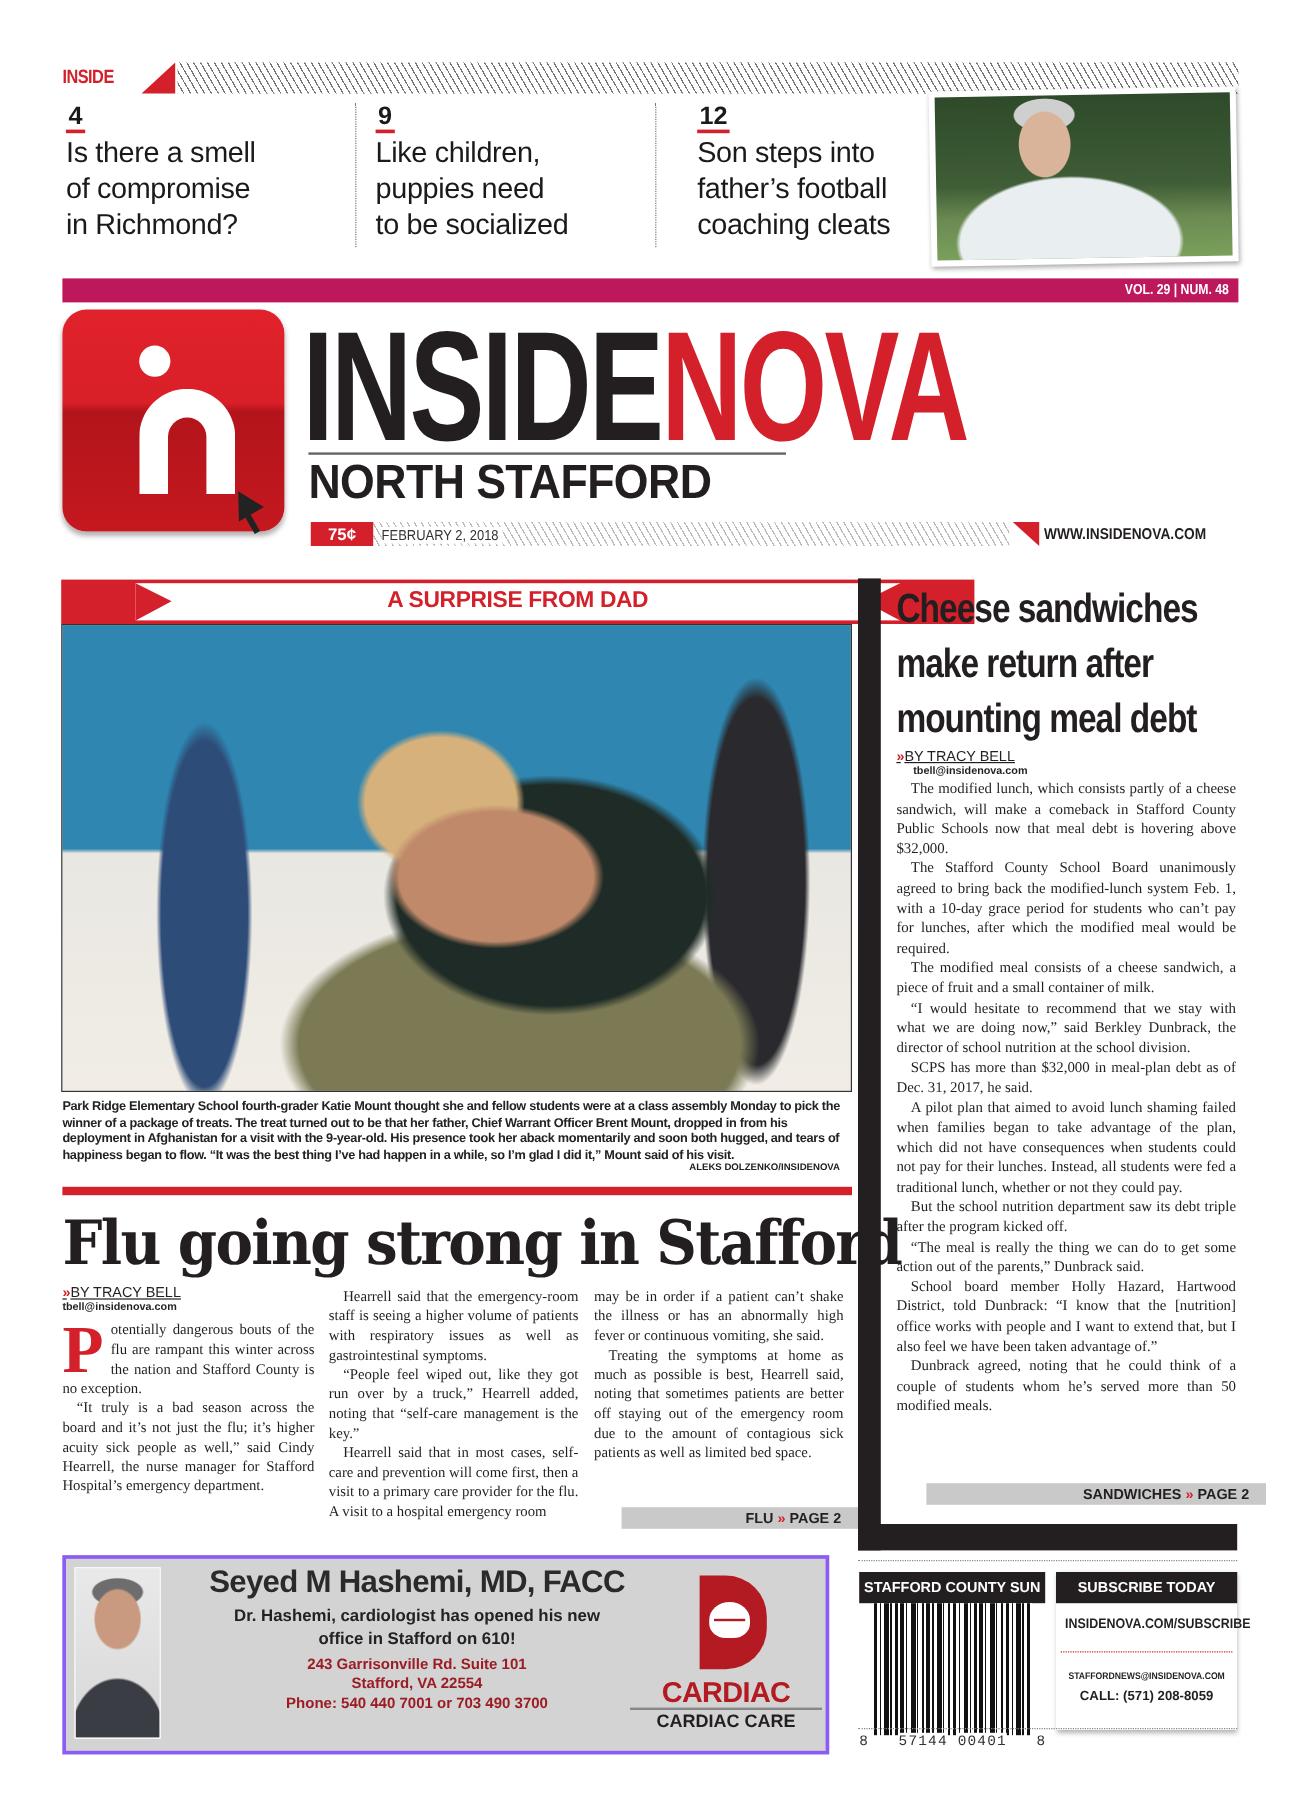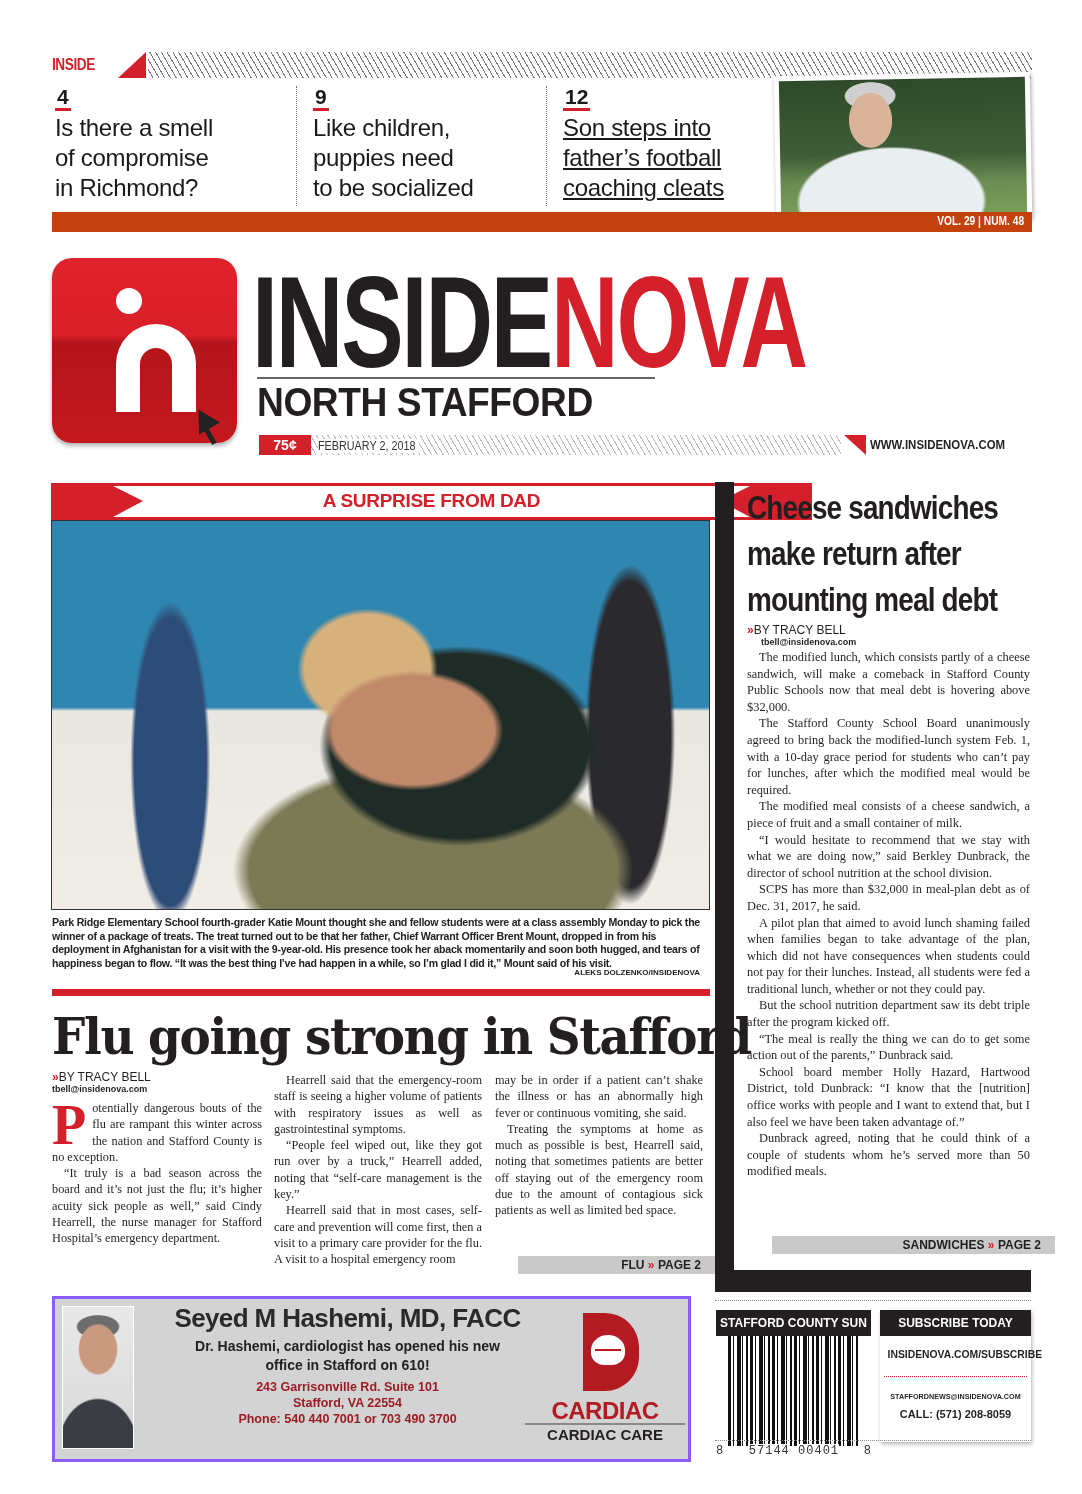--- a/index.html
+++ b/index.html
@@ -18,21 +18,21 @@
   .vdots { top: 86px; width: 0; height: 120px; border-left: 1px dotted #777; }
 
   .coach-photo { left: 775px; top: 74px; width: 256px; height: 146px; background: #fff; padding: 5px; box-shadow: 1px 2px 4px rgba(0,0,0,.35); transform: rotate(-1deg); }
   .coach-photo .img { width: 100%; height: 100%;
     background:
       radial-gradient(ellipse 22px 28px at 37% 30%, #d9b49a 0 96%, transparent 100%),
       radial-gradient(ellipse 26px 14px at 37% 12%, #cfcfcf 0 95%, transparent 100%),
       radial-gradient(ellipse 95px 55px at 45% 90%, #e9eef0 0 96%, transparent 100%),
       linear-gradient(180deg, #2e4a2a 0%, #3f5d36 55%, #6a8a52 75%, #7aa05c 100%); }
 
-  .vol-bar { left: 52px; top: 212px; width: 980px; height: 20px; background: #c2410c; padding-left: 15px; }
+  .vol-bar { left: 52px; top: 232px; width: 980px; height: 20px; background: #be185d; padding-left: 15px; }
   .vol-bar span { position: absolute; right: 8px; top: 2px; color: #fff; font: bold 12px "Liberation Sans", sans-serif; transform: scaleX(0.85); transform-origin: right; }
 
   
   .logo { left: 52px; top: 258px; width: 185px; height: 185px; border-radius: 20px;
     background: linear-gradient(180deg, #e0222b 0%, #d91f28 42%, #b3141b 46%, #c5181f 100%);
     box-shadow: 0 3px 4px rgba(0,0,0,.3); overflow: hidden; }
   .logo .dot { position: absolute; left: 64px; top: 30px; width: 26px; height: 26px; border-radius: 50%; background: #fff; }
   .logo .arch { position: absolute; left: 64px; top: 66px; width: 80px; height: 88px; border: 24px solid #fff; border-bottom: none; border-radius: 40px 40px 0 0; }
   .cursor { left: 192px; top: 408px; width: 0; height: 0; border-left: 12px solid transparent; border-right: 12px solid transparent; border-bottom: 22px solid #222; transform: rotate(-30deg); }
   .cursor-tail { left: 207px; top: 425px; width: 5px; height: 20px; background: #222; transform: rotate(-30deg); }
@@ -63,21 +63,21 @@
       radial-gradient(ellipse 200px 110px at 58% 90%, #7b7a55 0 92%, transparent 100%),
       radial-gradient(ellipse 40px 160px at 18% 62%, #2e4c78 0 90%, transparent 100%),
       radial-gradient(ellipse 45px 170px at 88% 55%, #2a2a2e 0 90%, transparent 100%),
       linear-gradient(180deg, #2f86b0 0%, #2f86b0 48%, #e9e7e2 49%, #f1ede6 100%); }
   .caption { left: 52px; top: 916px; width: 658px; font: bold 10.6px "Liberation Sans", sans-serif; line-height: 13.5px; color: #222; letter-spacing: -0.25px; }
   .credit { left: 52px; top: 968px; width: 648px; text-align: right; font: bold 8px "Liberation Sans", sans-serif; color: #222; }
 
   
   .red-rule { left: 52px; top: 989px; width: 658px; height: 7px; background: #d3202a; }
   .flu-head { left: 52px; top: 1006px; font: bold 51px "DejaVu Serif", serif; color: #231f20; letter-spacing: -1.5px; white-space: nowrap; transform: scaleX(0.92); transform-origin: left; }
-  .byline { font: 12px "Liberation Sans", sans-serif; color: #231f20; }
+  .byline { font: 12px "Liberation Sans", sans-serif; color: #231f20; text-decoration: underline; }
   .byline .chev { color: #d3202a; font-weight: bold; letter-spacing: -3px; margin-right: 3px; }
   .email { font: bold 9px "Liberation Sans", sans-serif; color: #231f20; }
   .col { font: 12.3px "Liberation Serif", serif; line-height: 16.3px; color: #231f20; text-align: justify; }
   .col p { text-indent: 12px; }
   .col p.nodent { text-indent: 0; }
   .dropcap { float: left; font: bold 56px "Liberation Serif", serif; color: #d3202a; line-height: 46px; margin: 2px 6px 0 0; }
   .jump { height: 18px; background: #c9c9c9; text-align: right; font: bold 12px "Liberation Sans", sans-serif; color: #231f20; padding-right: 14px; line-height: 18px; margin-left: 25px; }
   .jump .chev { color: #d3202a; }
 
   
@@ -135,21 +135,21 @@
 <div class="abs vdots" style="left:296px;"></div>
 <div class="abs teaser" style="left:313px;">
   <div class="num">9</div>
   <div class="head">
     <div>Like children,</div>
     <div>puppies need</div>
     <div>to be socialized</div>
   </div>
 </div>
 <div class="abs vdots" style="left:546px;"></div>
-<div class="abs teaser" style="left:563px;text-decoration:underline;">
+<div class="abs teaser" style="left:581px;">
   <div class="num">12</div>
   <div class="head">
     <div>Son steps into</div>
     <div>father’s football</div>
     <div>coaching cleats</div>
   </div>
 </div>
 
 <div class="abs coach-photo">
   <div class="img" title="Football coach in white t-shirt with hands on hips"></div>

